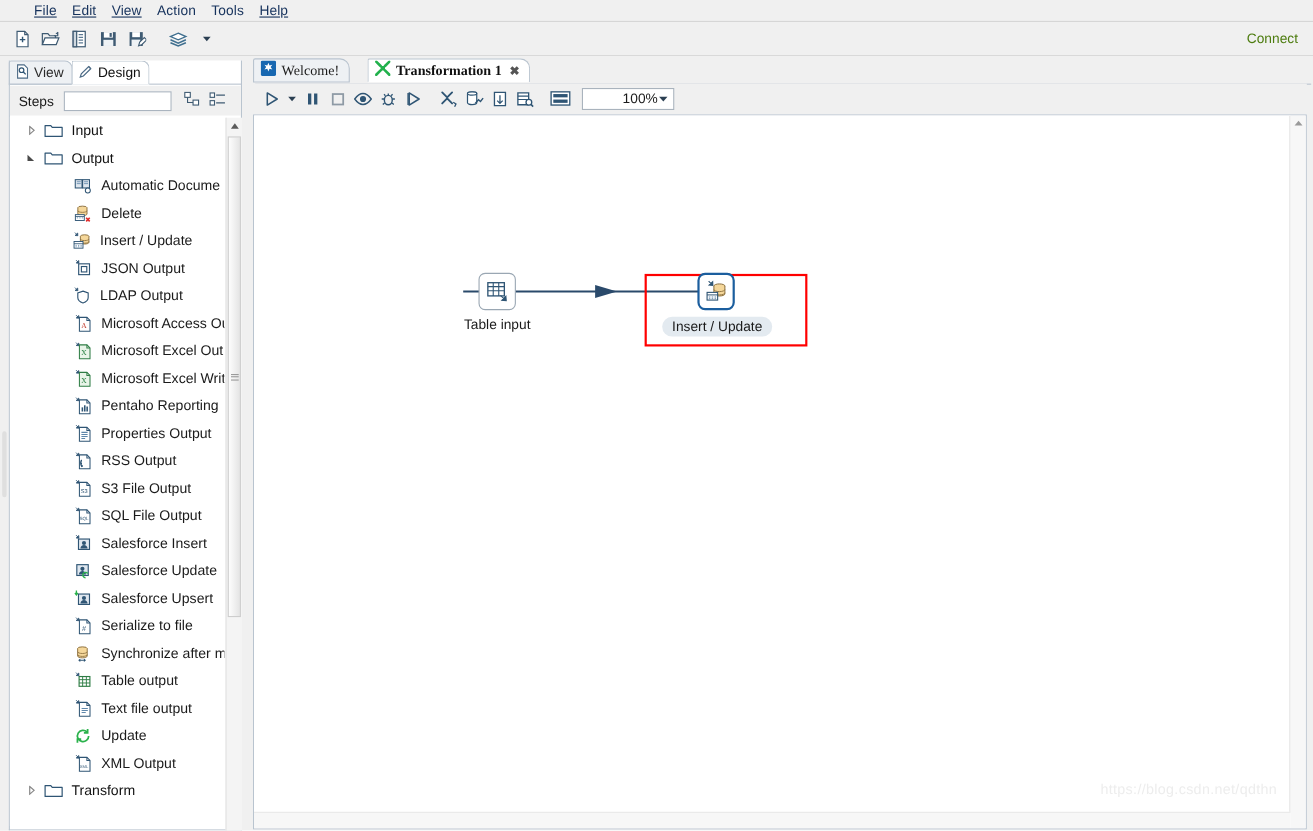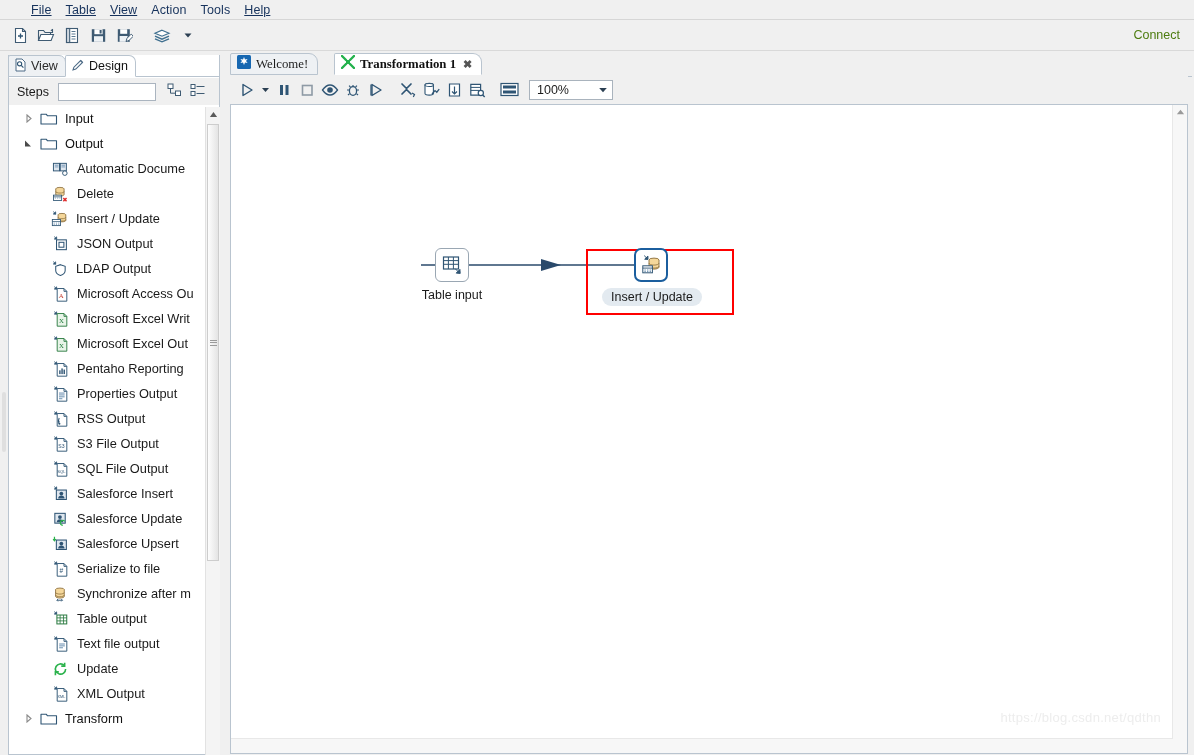--- a/index.html
+++ b/index.html
@@ -127,21 +127,21 @@
     position: relative; height: 25px;
     display: flex; align-items: center;
     white-space: nowrap;
     cursor: default;
   }
   .twist { width: 13px; height: 13px; margin-left: 13px; display:flex;align-items:center;justify-content:center;flex:none;}
   .tfolder { margin-left: 5px; margin-right: 7px; flex: none; display:flex; }
   .ticon { width: 17px; height: 17px; margin-left: 43px; margin-right: 8px; flex: none; display:flex;align-items:center;justify-content:center;}
   .tlabel { font-size: 12.8px; color: #1a1a1a; }
   .trow.folder .tlabel { color: #111; }
-  .selbox { display:inline-flex; align-items:center; height:23px; }
+  .selbox { display:inline-flex; align-items:center; height:23px;padding-left:15px; }
 
   
   .tree-scroll {
     position: absolute; left: 205px; top: 56px; width: 14px; height: 698px;
     background: #f4f4f4;
     border-left: 1px solid #e2e2e2;
   }
   .ts-up {
     position: absolute; left: 0; top: 0; width: 14px; height: 15px;
     display: flex; align-items: center; justify-content: center;
@@ -205,21 +205,21 @@
     width: 22px; height: 22px;
     display: flex; align-items: center; justify-content: center;
     cursor: default;
   }
   .esep { width: 8px; }
   .zoomcombo {
     margin-left: 8px;
     width: 84px; height: 20px;
     border: 1px solid #a9b3bd;
     background: #fff;
-    display: flex; align-items: center; justify-content: space-between;
+    display: flex; align-items: center; justify-content: flex-end;
     padding: 0 4px 0 7px;
     box-sizing: border-box;
     font-size: 12.5px;
     color: #1b1b1b;
     cursor: default;
   }
 
   .canvaswrap {
     position: absolute; left: 2px; top: 53px; width: 958px; height: 650px;
     border: 1px solid #b9c4cf;
@@ -282,21 +282,21 @@
     user-select: none;
   }
 </style>
 </head>
 <body>
 
 <div class="app">
 
   <div class="menubar">
     <div class="menuitem"><span class="u">File</span></div>
-    <div class="menuitem"><span class="u">Table</span></div>
+    <div class="menuitem"><span class="u">Edit</span></div>
     <div class="menuitem"><span class="u">View</span></div>
     <div class="menuitem"><span>Action</span></div>
     <div class="menuitem"><span>Tools</span></div>
     <div class="menuitem"><span class="u">Help</span></div>
   </div>
   <div class="menubar-rule"></div>
 
   <div class="maintoolbar">
     <div class="tb-icons">
       <div class="tbbtn">
@@ -517,34 +517,34 @@
         <div class="trow">
           <span class="selbox">
             <span class="ticon">
               <svg width="18" height="18" viewBox="0 0 18 18">
                 <path d="M2.2 1l2.6 2.6M4.9 1.4l.1 2.6-2.6-.2z" fill="#2f5574" stroke="#2f5574" stroke-width=".8"></path>
                 <path d="M5.5 3.2h7.2l3 3v10.4h-10.2z" fill="#e8f4e8" stroke="#2f7d45" stroke-width="1"></path>
                 <path d="M12.7 3.2v3h3" fill="none" stroke="#2f7d45" stroke-width="1"></path>
                 <text x="9.9" y="13.4" font-size="7.2" font-family="Liberation Serif, serif" fill="#1e7a3a" text-anchor="middle">X</text>
               </svg>
             </span>
-            <span class="tlabel">Microsoft Excel Writ</span>
+            <span class="tlabel">Microsoft Excel Out</span>
           </span>
         </div>
         <div class="trow">
           <span class="selbox">
             <span class="ticon">
               <svg width="18" height="18" viewBox="0 0 18 18">
                 <path d="M2.2 1l2.6 2.6M4.9 1.4l.1 2.6-2.6-.2z" fill="#2f5574" stroke="#2f5574" stroke-width=".8"></path>
                 <path d="M5.5 3.2h7.2l3 3v10.4h-10.2z" fill="#e8f4e8" stroke="#2f7d45" stroke-width="1"></path>
                 <path d="M12.7 3.2v3h3" fill="none" stroke="#2f7d45" stroke-width="1"></path>
                 <text x="9.9" y="13.4" font-size="7.2" font-family="Liberation Serif, serif" fill="#1e7a3a" text-anchor="middle">X</text>
               </svg>
             </span>
-            <span class="tlabel">Microsoft Excel Out</span>
+            <span class="tlabel">Microsoft Excel Writ</span>
           </span>
         </div>
         <div class="trow">
           <span class="selbox">
             <span class="ticon">
               <svg width="18" height="18" viewBox="0 0 18 18">
                 <path d="M2.2 1l2.6 2.6M4.9 1.4l.1 2.6-2.6-.2z" fill="#2f5574" stroke="#2f5574" stroke-width=".8"></path>
                 <path d="M5.5 3.2h7.2l3 3v10.4h-10.2z" fill="#fff" stroke="#2f5574" stroke-width="1"></path>
                 <path d="M12.7 3.2v3h3" fill="none" stroke="#2f5574" stroke-width="1"></path>
                 <rect x="7.6" y="10.4" width="1.5" height="4" fill="#2f5574"></rect>

